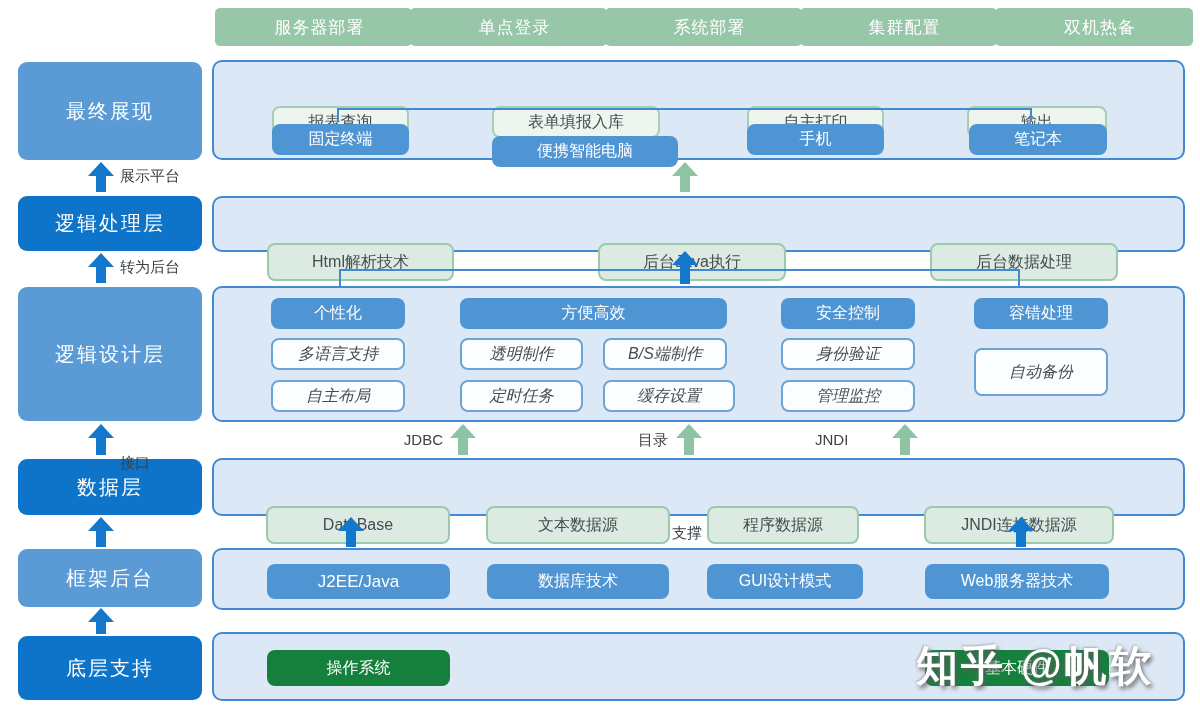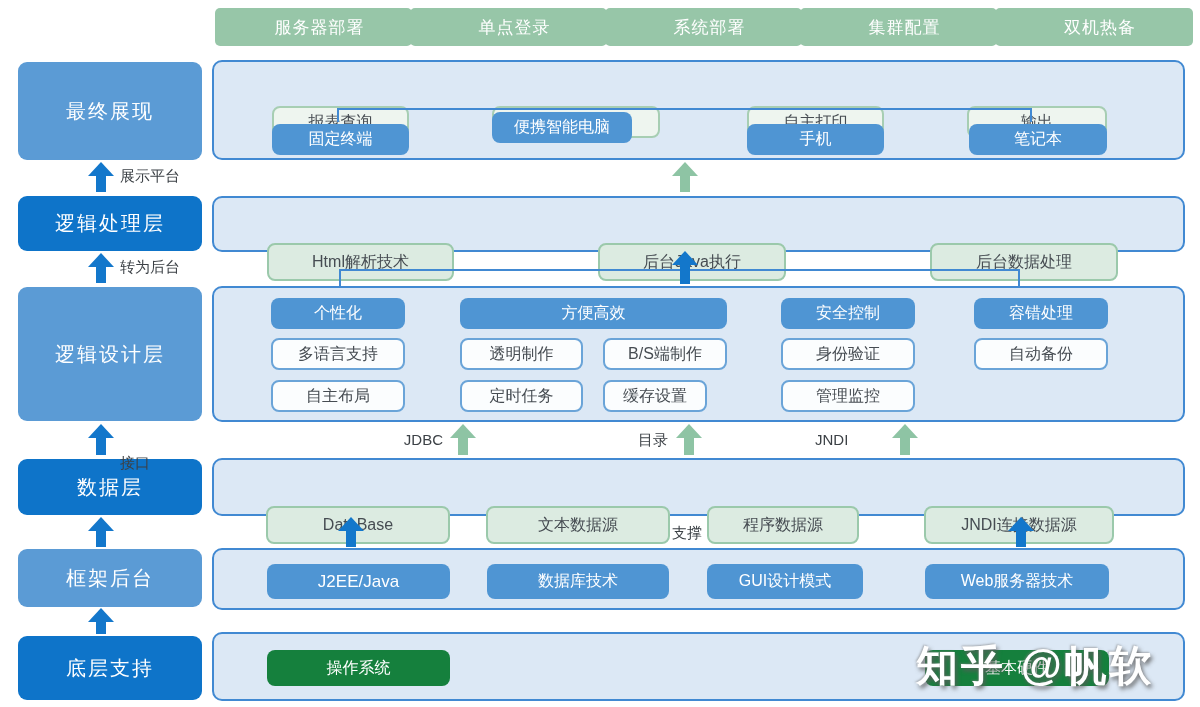--- a/index.html
+++ b/index.html
@@ -21,21 +21,21 @@
 
   
   .gbox{background:#dcebe1;border:2px solid #9bc9ab;border-radius:8px;color:#464c52;font-size:16px;box-sizing:border-box;margin-top:36px;}
   .gbox.pale{background:#eef5ef;border-color:#a7ceb3;}
 
   
   .bbox{background:#4f95d3;color:#ffffff;border-radius:8px;font-size:16px;}
   .bbox.deep{background:#15803d;}
 
   
-  .wbox{background:#fbfdfe;border:2px solid #6aa4d8;border-radius:8px;color:#464c52;font-size:16px;box-sizing:border-box;}
+  .wbox{background:#fbfdfe;border:2px solid #6aa4d8;border-radius:8px;color:#464c52;font-size:16px;box-sizing:border-box;font-style:italic;}
 
   
   .arrow{position:absolute;width:26px;display:flex;flex-direction:column;align-items:center;}
   .arrow .head{width:0;height:0;border-left:13px solid transparent;border-right:13px solid transparent;border-bottom:14px solid currentColor;}
   .arrow .shaft{width:10px;flex:1;background:currentColor;}
   .arrow.blue{color:#1377cb;}
   .arrow.green{color:#8ec4a4;}
 
   
   .cline{position:absolute;background:#4189d2;}
@@ -91,21 +91,21 @@
       <div class="shaft"></div>
     </div>
 
   <div class="panel abs" style="left:212px;top:60px;width:973px;height:100px">
     <div class="gbox pale c abs" style="left:58px;top:8px;width:137px;height:32px">报表查询</div>
     <div class="gbox pale c abs" style="left:278px;top:8px;width:168px;height:32px">表单填报入库</div>
     <div class="gbox pale c abs" style="left:533px;top:8px;width:137px;height:32px">自主打印</div>
     <div class="gbox pale c abs" style="left:753px;top:8px;width:140px;height:32px">输出</div>
 
     <div class="bbox c abs" style="left:58px;top:62px;width:137px;height:31px">固定终端</div>
-    <div class="bbox c abs" style="left:278px;top:50px;width:140px;height:31px">便携智能电脑</div>
+    <div class="bbox c abs" style="left:278px;top:74px;width:186px;height:31px">便携智能电脑</div>
     <div class="bbox c abs" style="left:533px;top:62px;width:137px;height:31px">手机</div>
     <div class="bbox c abs" style="left:755px;top:62px;width:138px;height:31px">笔记本</div>
   </div>
 
   <div class="cline" style="left:337px;top:108px;width:2px;height:14px"></div>
   <div class="cline" style="left:337px;top:108px;width:695px;height:2px"></div>
   <div class="cline" style="left:1030px;top:108px;width:2px;height:14px"></div>
 
   <div class="arrow green" style="left:672px;top:162px;height:30px">
       <div class="head"></div>
@@ -129,25 +129,25 @@
   <div class="panel abs" style="left:212px;top:286px;width:973px;height:136px">
     <div class="bbox c abs" style="left:57px;top:10px;width:134px;height:31px">个性化</div>
     <div class="bbox c abs" style="left:246px;top:10px;width:267px;height:31px">方便高效</div>
     <div class="bbox c abs" style="left:567px;top:10px;width:134px;height:31px">安全控制</div>
     <div class="bbox c abs" style="left:760px;top:10px;width:134px;height:31px">容错处理</div>
 
     <div class="wbox c abs" style="left:57px;top:50px;width:134px;height:32px">多语言支持</div>
     <div class="wbox c abs" style="left:246px;top:50px;width:123px;height:32px">透明制作</div>
     <div class="wbox c abs" style="left:389px;top:50px;width:124px;height:32px">B/S端制作</div>
     <div class="wbox c abs" style="left:567px;top:50px;width:134px;height:32px">身份验证</div>
-    <div class="wbox c abs" style="left:760px;top:50px;width:134px;height:32px">自动备份</div>
+    <div class="wbox c abs" style="left:760px;top:60px;width:134px;height:48px">自动备份</div>
 
     <div class="wbox c abs" style="left:57px;top:92px;width:134px;height:32px">自主布局</div>
     <div class="wbox c abs" style="left:246px;top:92px;width:123px;height:32px">定时任务</div>
-    <div class="wbox c abs" style="left:389px;top:92px;width:104px;height:32px">缓存设置</div>
+    <div class="wbox c abs" style="left:389px;top:92px;width:132px;height:32px">缓存设置</div>
     <div class="wbox c abs" style="left:567px;top:92px;width:134px;height:32px">管理监控</div>
   </div>
 
   <div class="slabel abs" style="left:368px;top:431px;width:75px;text-align:right">JDBC</div>
   <div class="arrow green" style="left:450px;top:424px;height:31px">
       <div class="head"></div>
       <div class="shaft"></div>
     </div>
   <div class="slabel abs" style="left:598px;top:431px;width:70px;text-align:right">目录</div>
   <div class="arrow green" style="left:676px;top:424px;height:31px">

